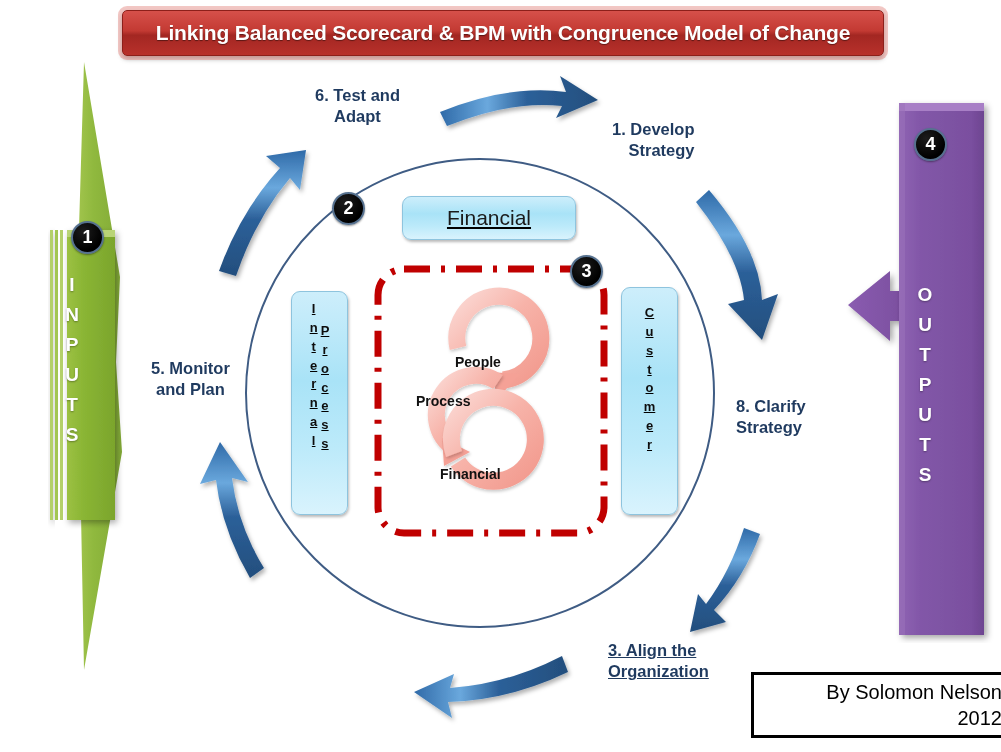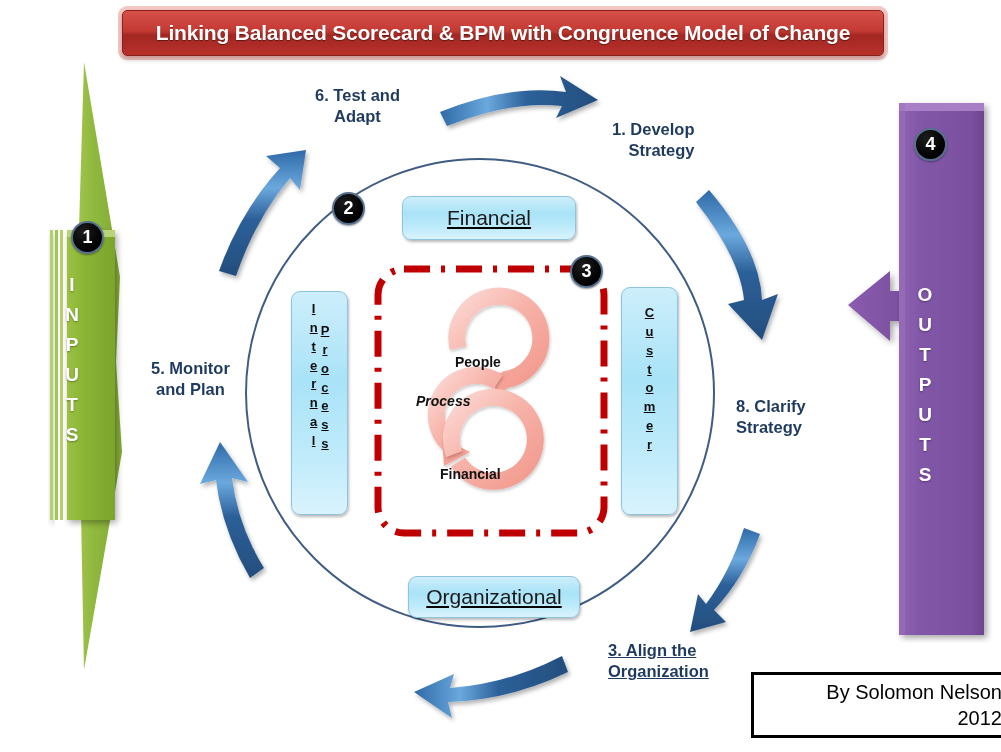--- a/index.html
+++ b/index.html
@@ -123,21 +123,21 @@
     height: 252px;
   }
   .ppt-label {
     position: absolute;
     font-size: 14px;
     font-weight: 700;
     color: #111111;
     white-space: nowrap;
   }
   #label-people { left: 57px; top: 41px; margin-top: 37px; }
-  #label-process { left: 18px; top: 117px; font-style: italic; }
+  #label-process { left: 18px; top: 117px; }
   #label-technology { left: 42px; top: 190px; }
 
   
   .badge {
     position: absolute;
     width: 33px; height: 33px;
     border-radius: 50%;
     background: radial-gradient(circle at 35% 30%, #1c1c1c 0%, #000000 70%);
     border: 2.5px solid #56718f;
     box-sizing: border-box;
@@ -365,23 +365,20 @@
 
     <g filter="url(#arrShadow)">
       <path d="M 219 271 Q 240 212 280 168 L 266 156 L 306 150 L 300 190 L 290 178 Q 256 218 236 276 Z" fill="url(#blueA)"></path>
     </g>
   </svg>
 
   <div class="bsc-box" id="box-financial">
     <span class="htext">Financial</span>
   </div>
 
-  <div class="bsc-box" id="box-organizational">
-    <span class="htext">Organizational</span>
-  </div>
 
   <div class="bsc-box" id="box-internal">
     <div class="vcols">
       <div class="vcol" id="col-internal">
         <span>I</span>
         <span>n</span>
         <span>t</span>
         <span>e</span>
         <span>r</span>
         <span>n</span>

